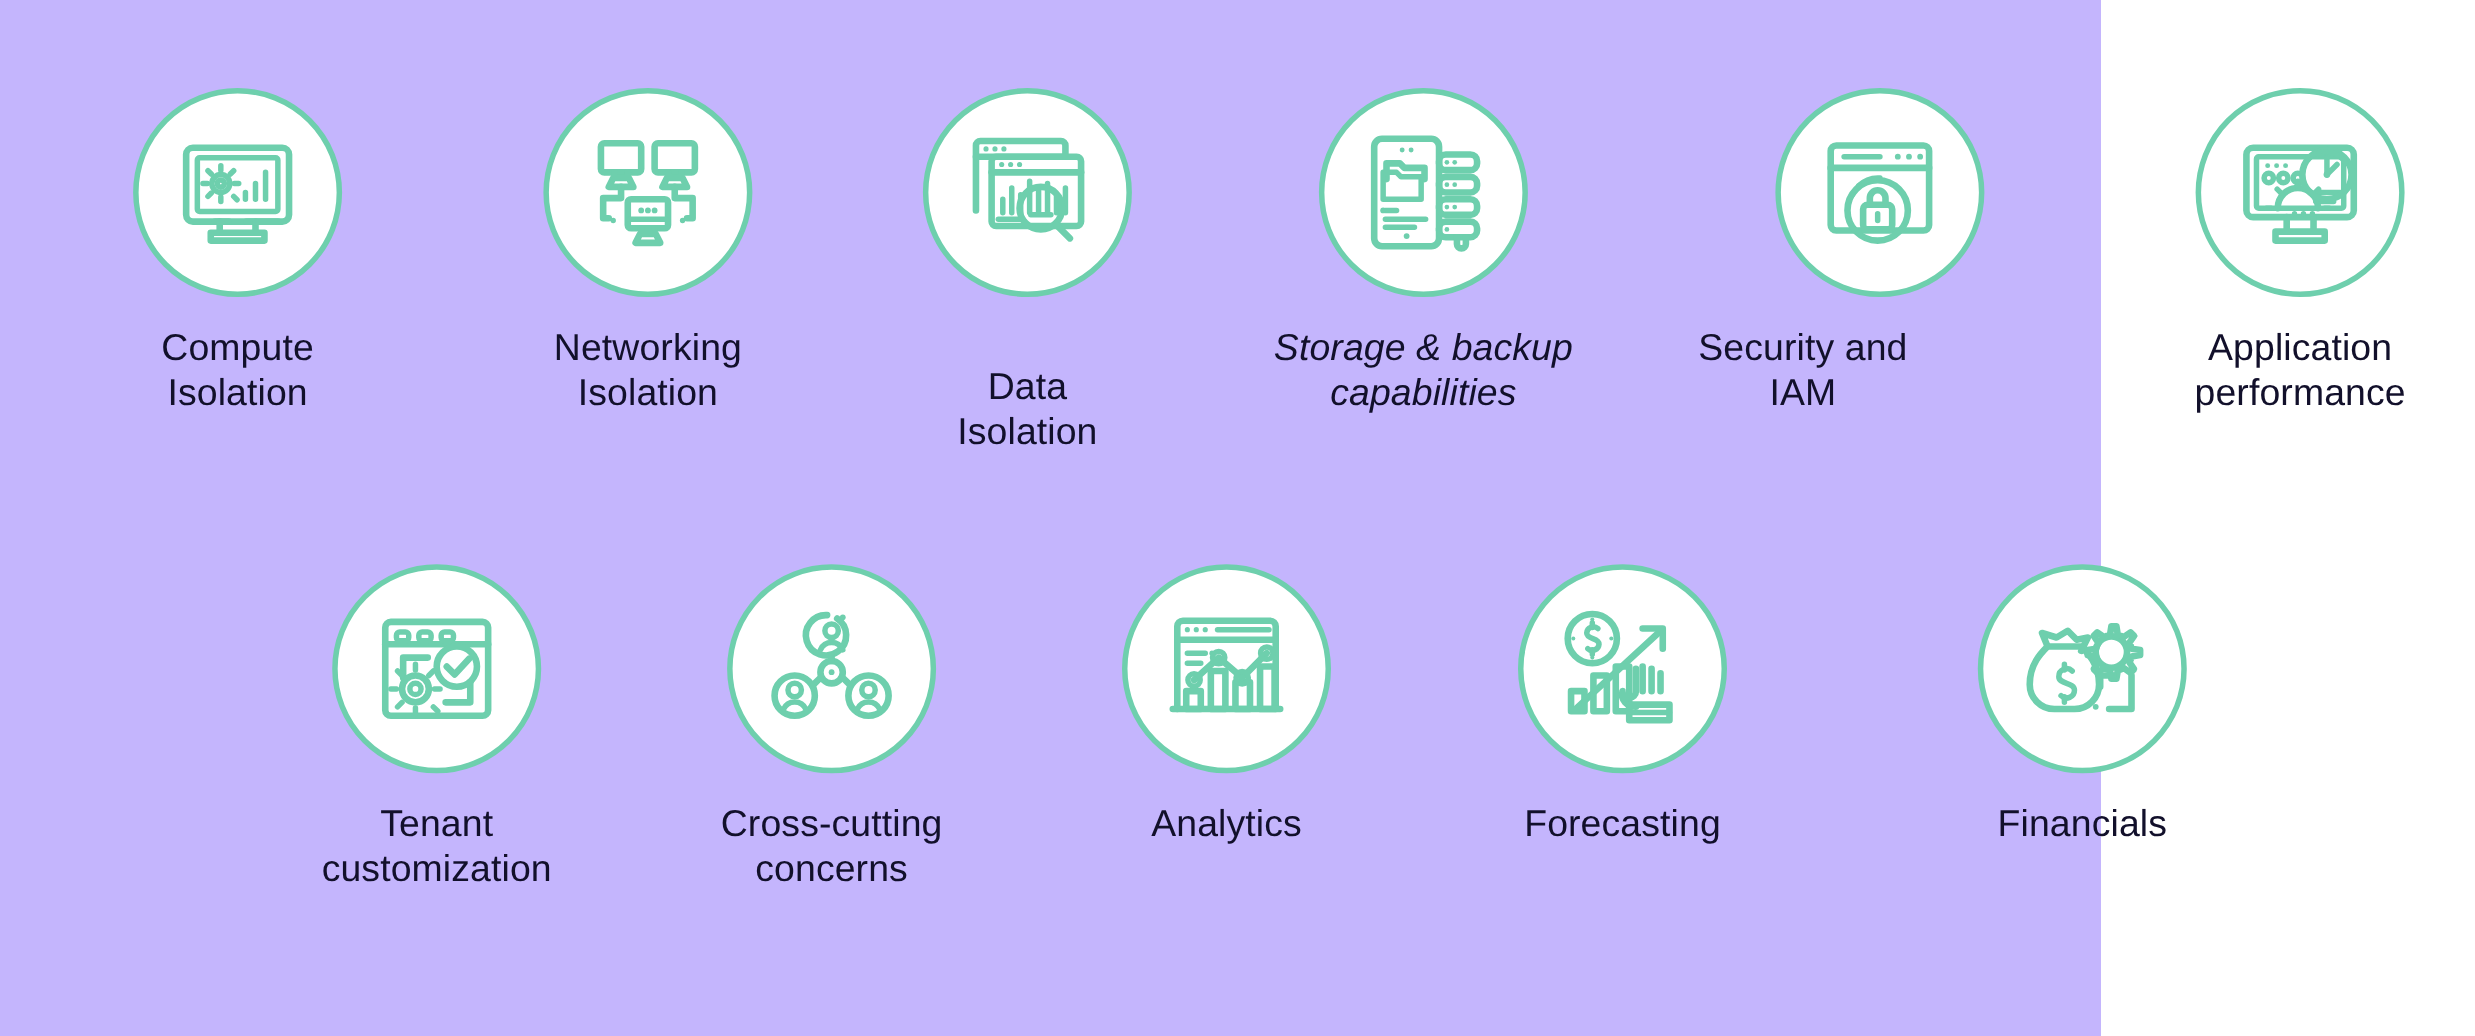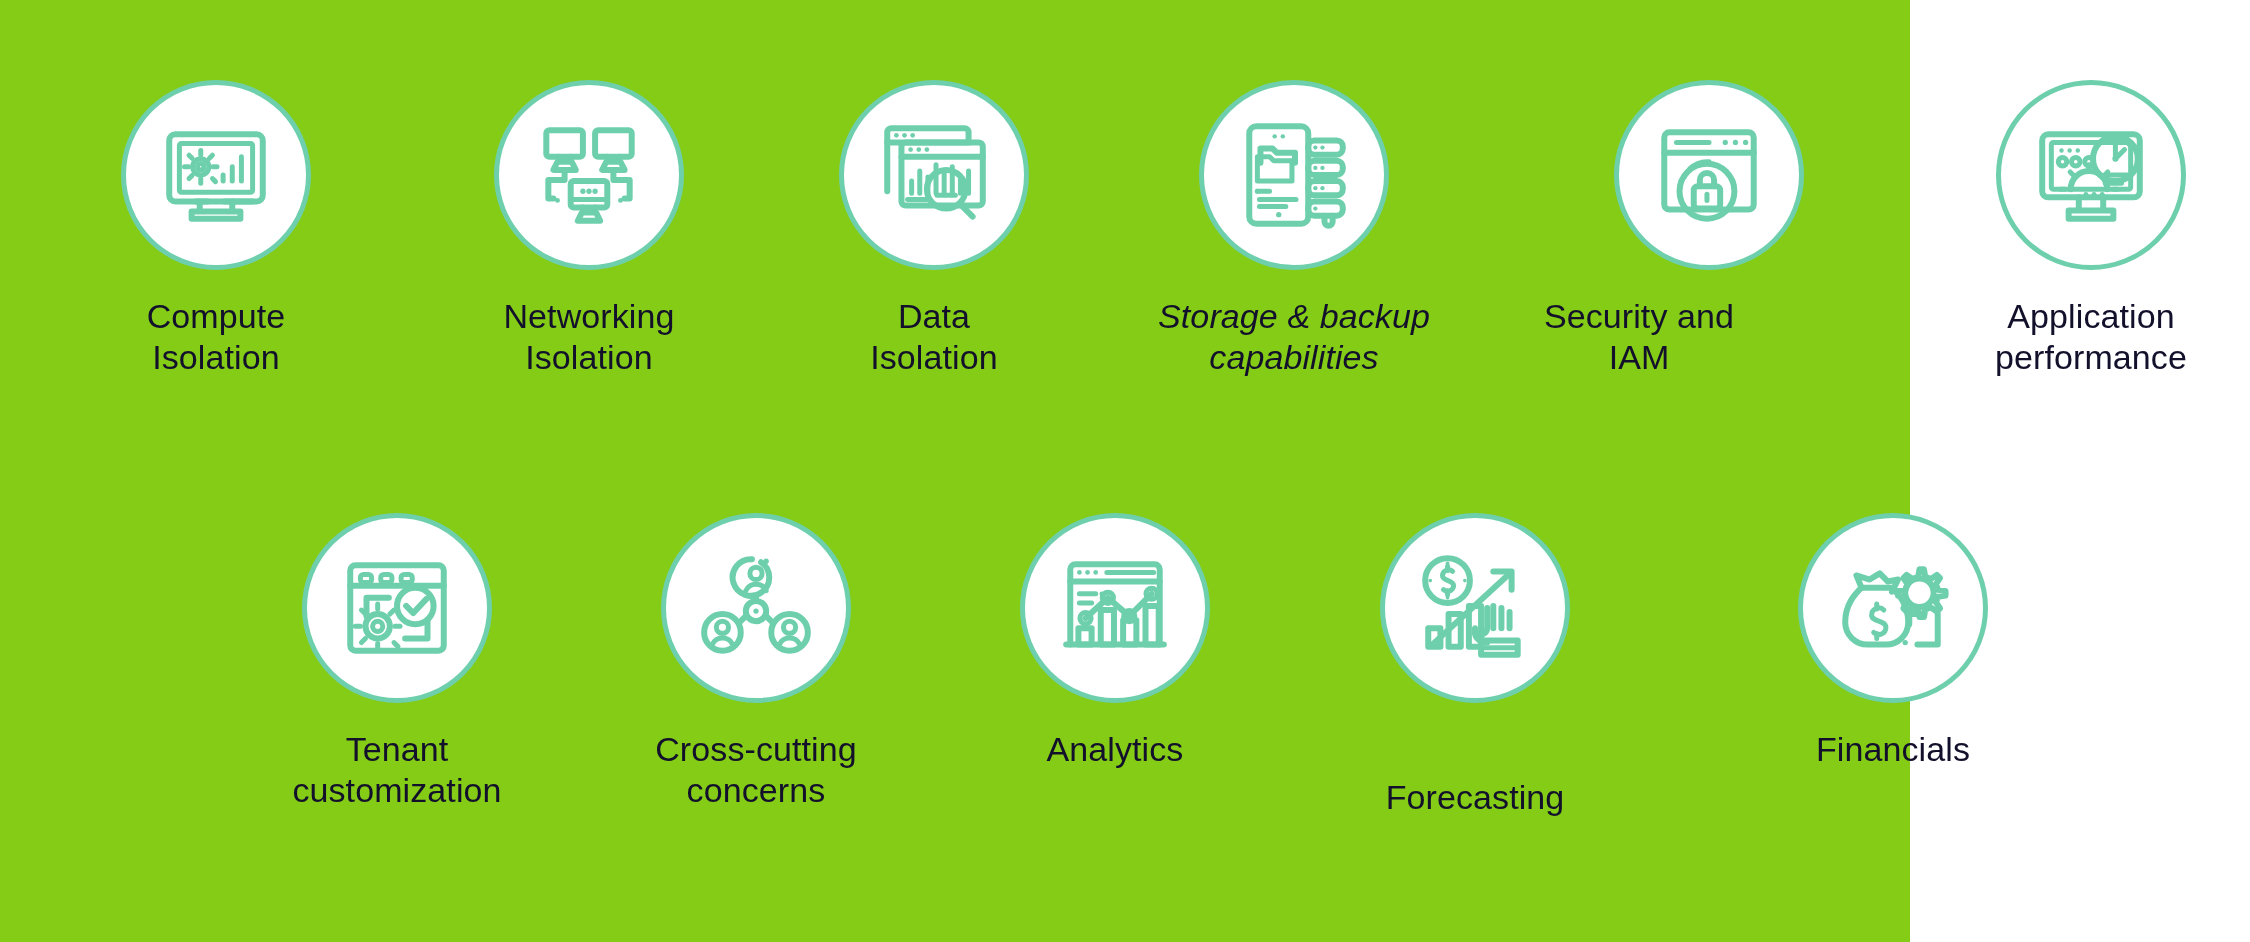--- a/index.html
+++ b/index.html
@@ -11,21 +11,21 @@
     width: 2250px;
     height: 942px;
     overflow: hidden;
     font-family: "Liberation Sans", sans-serif;
     -webkit-font-smoothing: antialiased;
   }
   .board {
     position: relative;
     width: 1910px;
     height: 942px;
-    background: #84cc16;
+    background: #c4b5fd;
   }
 
   .item {
     position: absolute;
     width: 300px;
     display: flex;
     flex-direction: column;
     align-items: center;
   }
 
@@ -70,31 +70,31 @@
     font-weight: 400;
     letter-spacing: 0.1px;
     white-space: pre-line;
     width: 330px;
   }
 
   
   .r1 { top: 80px; }
   .r1.c1 { left: 66px; }
   .r1.c2 { left: 439px; }
-  .r1.c3 { left: 784px; }
+  .r1.c3 { left: 784px; gap: 36px; }
   .r1.c4 { left: 1144px; font-style: italic; }
   .r1.c5 { left: 1504px; align-items: flex-end; }
   .r1.c6 { left: 1941px; }
 
   
   .r2 { top: 513px; }
   .r2.c1 { left: 247px; justify-content: center; }
   .r2.c2 { left: 606px; }
   .r2.c3 { left: 965px; align-items: center; }
-  .r2.c4 { left: 1325px; gap: 48px; }
+  .r2.c4 { left: 1325px; }
   .r2.c5 { left: 1743px; }
 </style>
 </head>
 <body style="background: rgb(255, 255, 255);">
 
 <div class="board">
 
   <div class="item r1 c1">
     <div class="badge">
       <svg viewBox="0 0 120 120">

